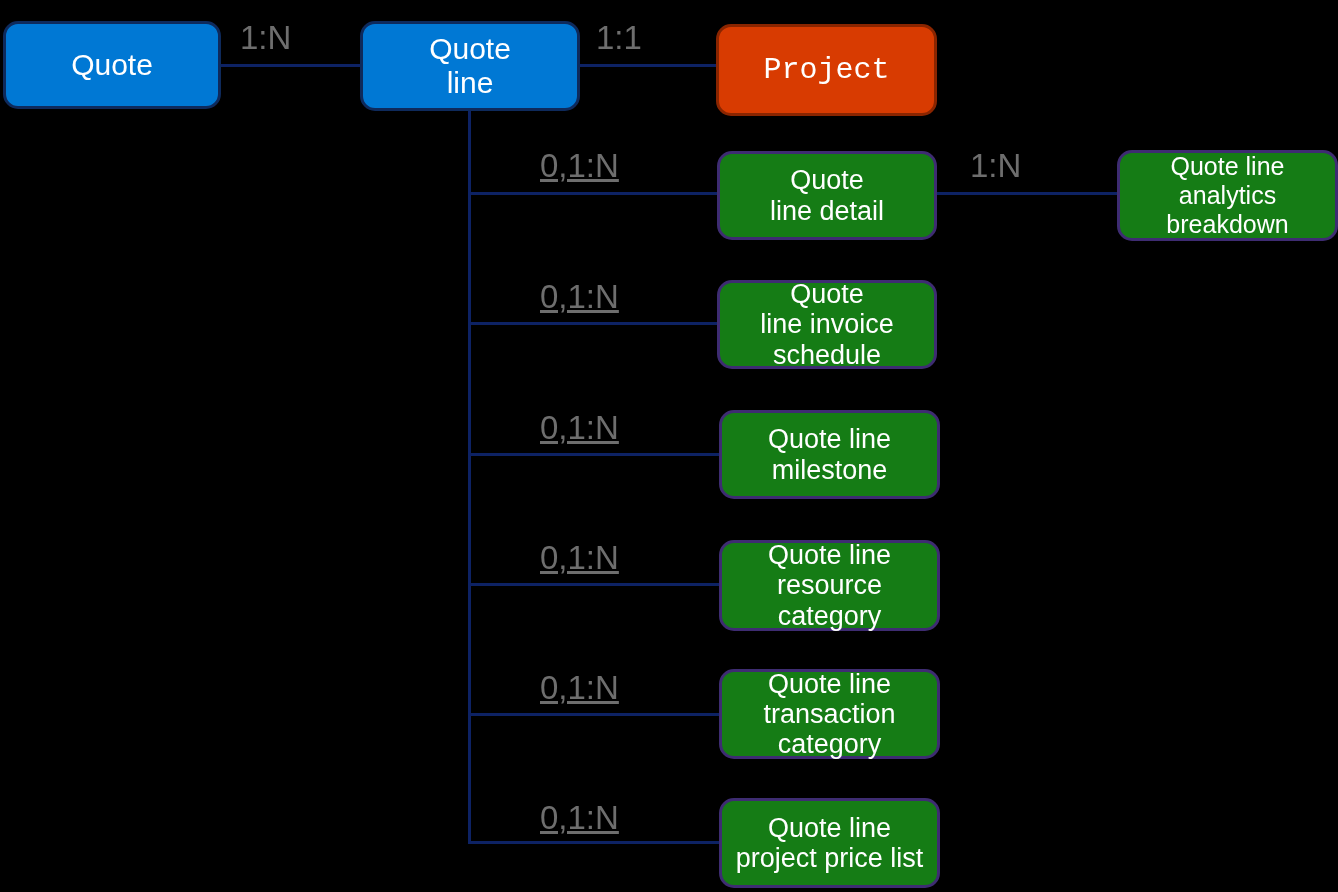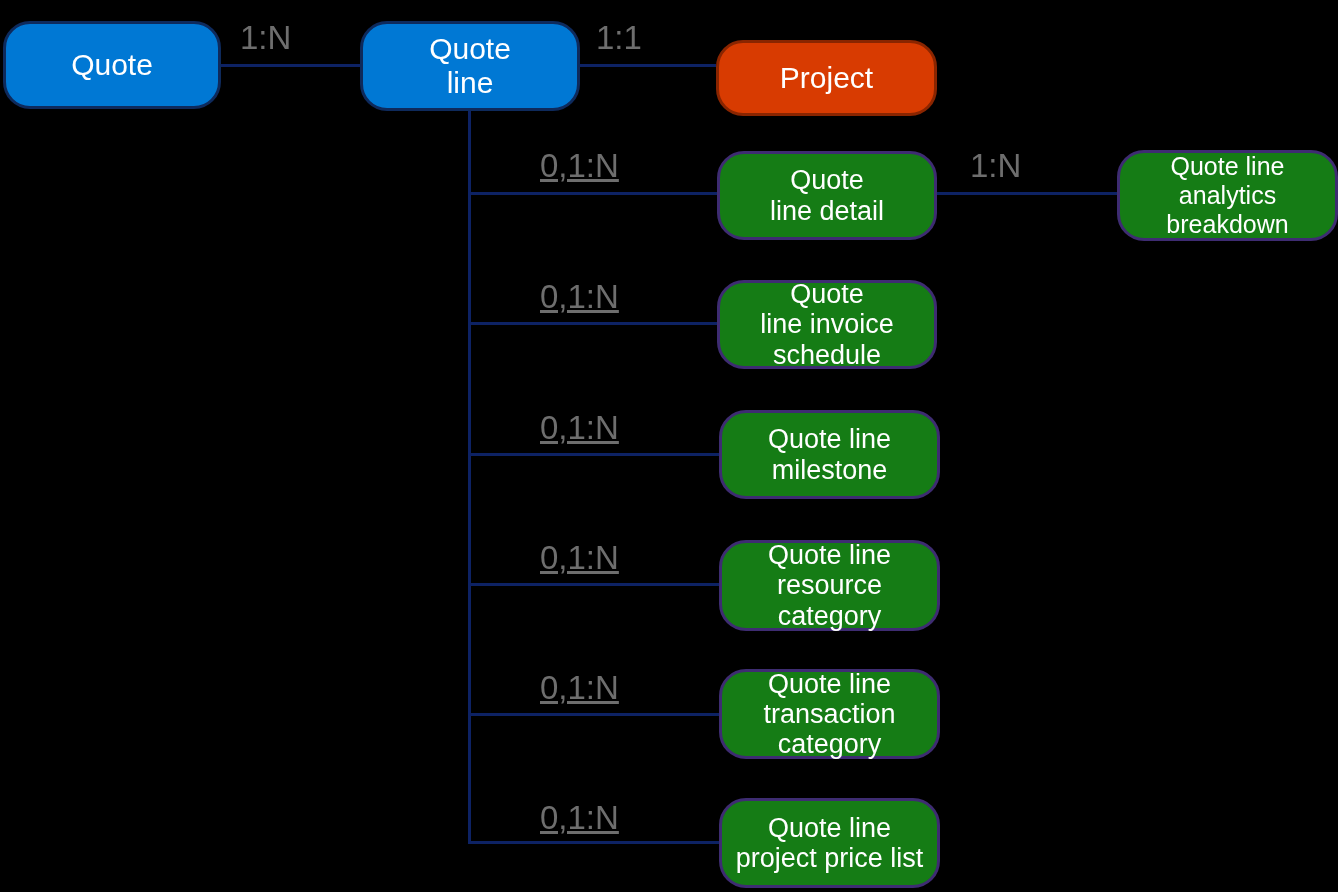--- a/index.html
+++ b/index.html
@@ -11,21 +11,21 @@
     position: relative;
     width: 1338px;
     height: 892px;
     background: #000000;
     overflow: hidden;
     font-family: "Liberation Sans", sans-serif;
   }
   .node {
     position: absolute;
     box-sizing: border-box;
-    border-radius: 27px;
+    border-radius: 15px;
     display: flex;
     align-items: center;
     justify-content: center;
     text-align: center;
     color: #ffffff;
     white-space: pre-line;
   }
   .node.blue {
     background: #0078D4;
     border: 3px solid #0E2A5C;
@@ -91,21 +91,21 @@
   <div class="edge-label right" style="left:540px; top:410px; width:156px;">0,1:N</div>
   <div class="edge-label right" style="left:540px; top:540px; width:156px;">0,1:N</div>
   <div class="edge-label right" style="left:540px; top:670px; width:156px;">0,1:N</div>
   <div class="edge-label right" style="left:540px; top:800px; width:156px;">0,1:N</div>
 
   <div class="node blue" style="left:3px; top:21px; width:218px; height:88px;">Quote</div>
 
   <div class="node blue" style="left:360px; top:21px; width:220px; height:90px;">Quote
 line</div>
 
-  <div class="node orange" style="left:716px; top:40px; width:221px; height:76px;">Project</div>
+  <div class="node orange" style="left:716px; top:24px; width:221px; height:92px;font-family:Liberation Mono, monospace;">Project</div>
 
   <div class="node green" style="left:717px; top:151px; width:220px; height:89px;">Quote
 line detail</div>
 
   <div class="node green small" style="left:1117px; top:150px; width:221px; height:91px;">Quote line
 analytics
 breakdown</div>
 
   <div class="node green" style="left:717px; top:280px; width:220px; height:89px;">Quote
 line invoice

